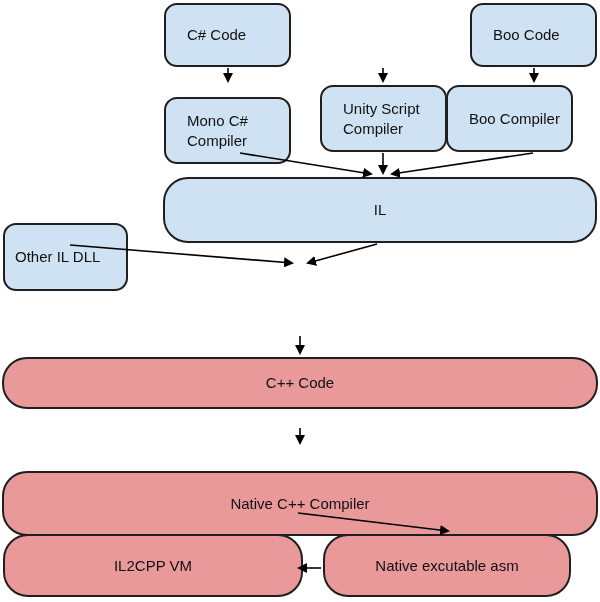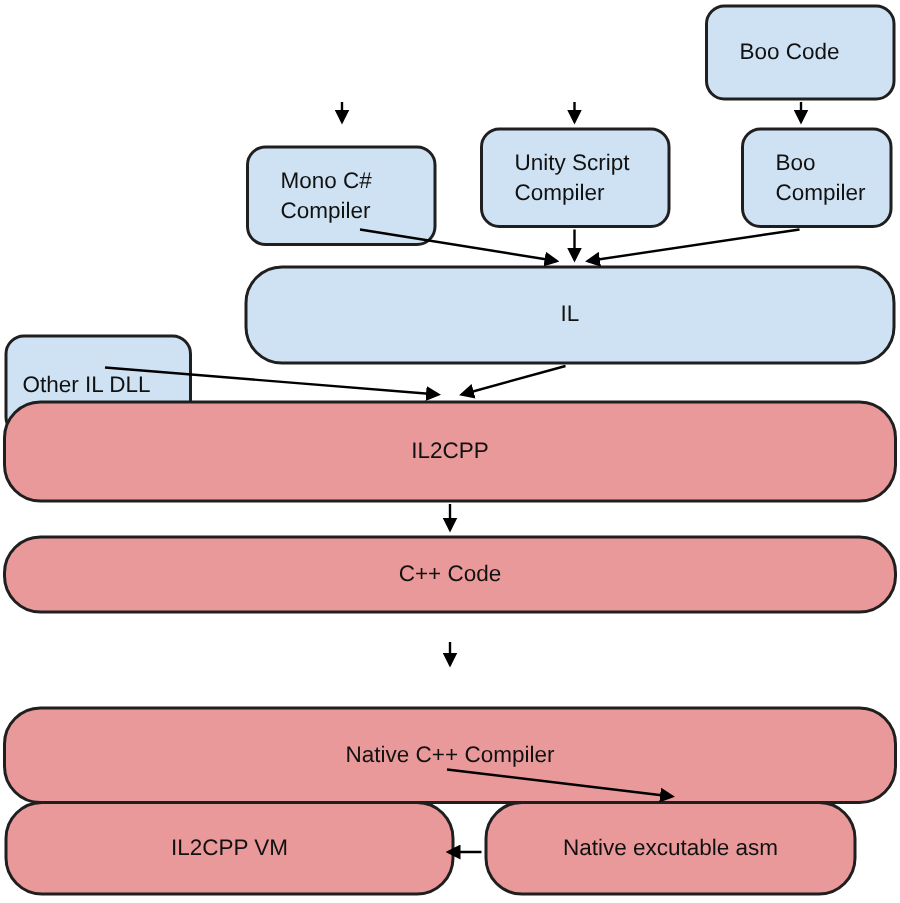--- a/index.html
+++ b/index.html
@@ -39,44 +39,44 @@
     color:rgba(96,96,96,0.55);
     white-space:nowrap;
     margin-top:36px;
   }
 </style>
 </head>
 <body>
 
 <div id="canvas">
 
+  <div class="node blue align-left" style="left:164px;top:3px;width:127px;height:64px">
+    <span>C# Code</span>
+  </div>
   <div class="node blue align-left" style="left:470px;top:3px;width:127px;height:64px">
     <span>Boo Code</span>
   </div>
 
   <div class="node blue align-left" style="left:164px;top:97px;width:127px;height:67px">
     <span>Mono C# Compiler</span>
   </div>
   <div class="node blue align-left" style="left:320px;top:85px;width:127px;height:67px">
     <span>Unity Script Compiler</span>
   </div>
-  <div class="node blue align-left" style="left:494px;top:85px;width:101px;height:67px">
+  <div class="node blue align-left" style="left:446px;top:85px;width:127px;height:67px">
     <span>Boo Compiler</span>
   </div>
 
   <div class="node blue align-left tight" style="left:3px;top:176px;width:125px;height:68px">
     <span>Other IL DLL</span>
   </div>
   <div class="node blue align-center wide" style="left:163px;top:177px;width:434px;height:66px">
     <span>IL</span>
   </div>
 
-  <div class="node red align-center wide" style="left:2px;top:267px;width:596px;height:68px">
-    <span>IL2CPP</span>
-  </div>
   <div class="node red align-center wide" style="left:2px;top:357px;width:596px;height:52px">
     <span>C++ Code</span>
   </div>
   <div class="node red align-center wide" style="left:2px;top:471px;width:596px;height:65px">
     <span>Native C++ Compiler</span>
   </div>
 
   <div class="node red align-center wide" style="left:3px;top:534px;width:300px;height:63px">
     <span>IL2CPP VM</span>
   </div>

